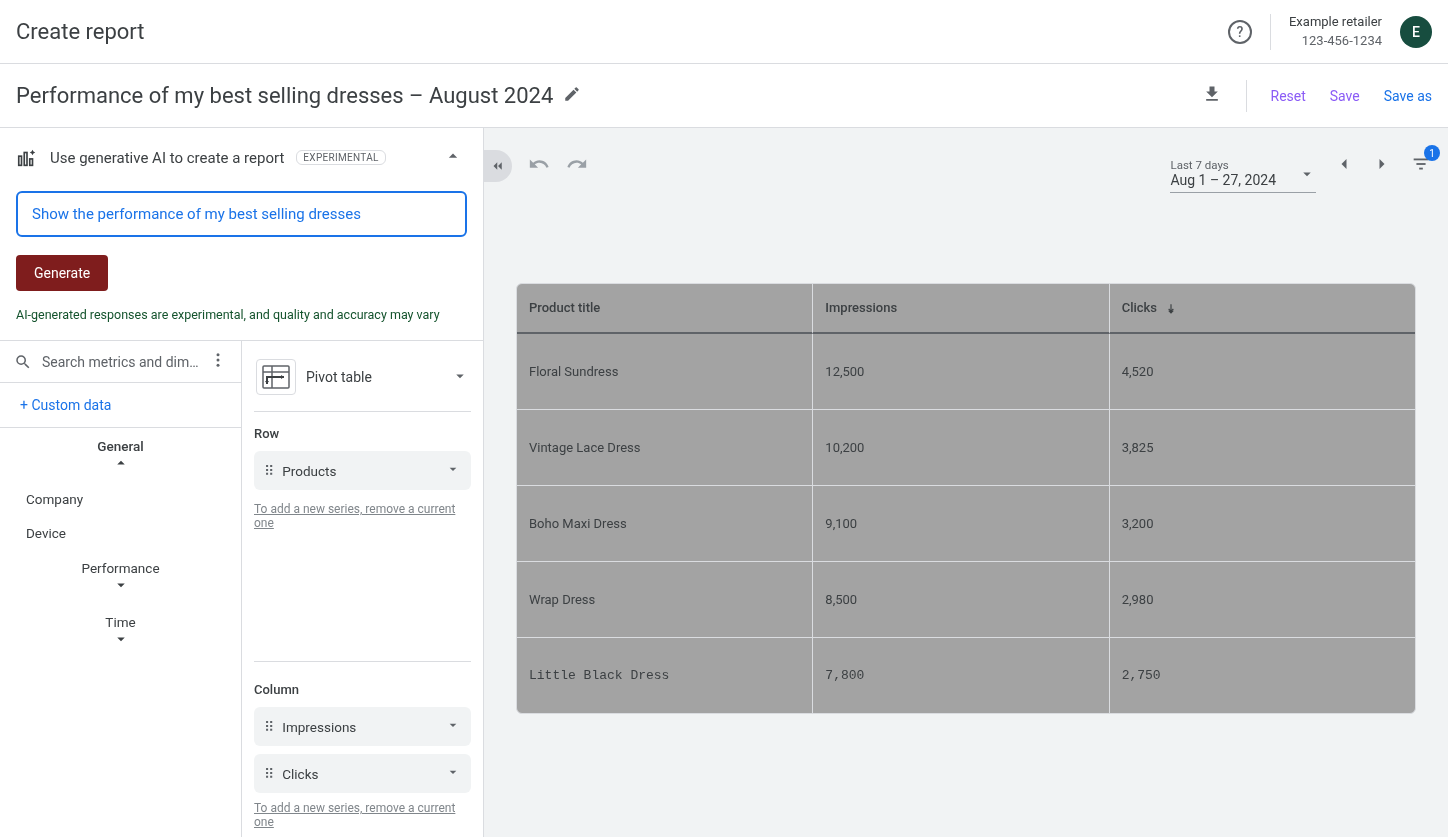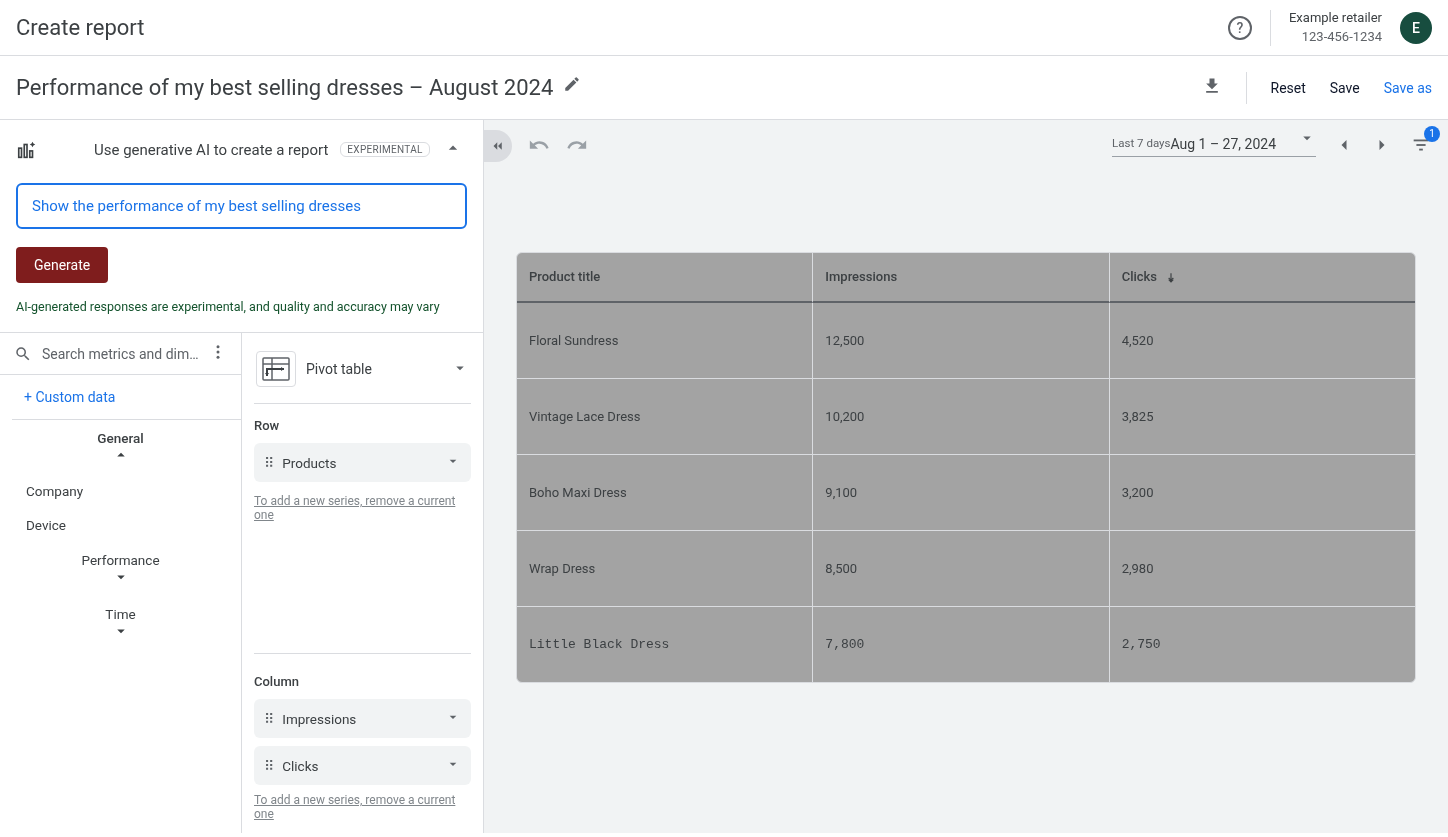--- a/index.html
+++ b/index.html
@@ -1,67 +1,67 @@
 <!DOCTYPE html>
 <html><head>
 <meta charset="utf-8">
 <style>
 * { box-sizing: border-box; margin: 0; padding: 0; }
 body { font-family: 'Google Sans', Roboto, Arial, sans-serif; color: #3c4043; background: #fff; font-size: 14px; }
 
 
-.top-header { display: flex; align-items: center; justify-content: space-between; padding: 7px 16px; border-bottom: 1px solid #dadce0; height: 56px; }
+.top-header { display: flex; align-items: center; justify-content: space-between; padding: 7px 16px; border-bottom: 1px solid #dadce0; height: 64px; }
 .top-header h1 { font-size: 22px; font-weight: 400; color: #3c4043; }
 .top-right { display: flex; align-items: center; gap: 18px; }
 .help-icon { width: 24px; height: 24px; border: 2px solid #5f6368; border-radius: 50%; display: flex; align-items: center; justify-content: center; color: #5f6368; font-size: 14px; font-weight: 500; cursor: pointer; }
 .vsep { width: 1px; height: 36px; background: #dadce0; }
 .account { text-align: right; font-size: 13px; line-height: 1.4; }
 .account .name { color: #3c4043; }
 .account .id { color: #5f6368; }
 .avatar { width: 32px; height: 32px; border-radius: 50%; background: #174d3f; color: #fff; display: flex; align-items: center; justify-content: center; font-size: 14px; font-weight: 500; }
 
 
 .title-bar { display: flex; align-items: center; justify-content: space-between; padding: 14px 16px; border-bottom: 1px solid #dadce0; height: 64px; }
-.title-left { display: flex; align-items: flex-start; gap: 10px; }
+.title-left { display: flex; align-items: center; gap: 10px; }
 .title-left h2 { font-size: 22px; font-weight: 400; color: #3c4043; }
 .pencil { color: #5f6368; cursor: pointer; }
 .title-right { display: flex; align-items: center; gap: 24px; }
 .download-icon { color: #5f6368; cursor: pointer; }
 .title-right .vsep2 { width: 1px; height: 32px; background: #dadce0; }
-.textbtn { color: #0f172a; cursor: pointer; font-size: 14px; }
+.textbtn { color: #8b5cf6; cursor: pointer; font-size: 14px; }
 .textbtn.primary { color: #1a73e8; }
 
 
 .main { display: flex; height: calc(100vh - 124px); }
 .left-panel { width: 484px; border-right: 1px solid #dadce0; display: flex; flex-direction: column; }
 .right-panel { flex: 1; background: #f1f3f4; display: flex; flex-direction: column; overflow: hidden; }
 
 
 .ai-section { padding: 14px 16px 18px; border-bottom: 1px solid #dadce0; }
 .ai-header { display: flex; align-items: center; justify-content: space-between; }
 .ai-header-left { display: flex; align-items: center; gap: 12px; }
 .ai-icon { width: 22px; height: 22px; display: flex; align-items: center; justify-content: center; color: #3c4043; }
-.ai-title { font-size: 15px; color: #3c4043; margin-left: 44px; }
+.ai-title { font-size: 15px; color: #3c4043; }
 .exp-badge { border: 1px solid #dadce0; padding: 1px 6px; font-size: 10px; color: #5f6368; border-radius: 6px; letter-spacing: 0.3px; }
 .collapse-icon { color: #5f6368; cursor: pointer; padding: 4px; }
 .ai-input { margin-top: 18px; width: 100%; border: 2px solid #1a73e8; border-radius: 6px; padding: 12px 14px; font-size: 15px; color: #1a73e8; outline: none; font-family: inherit; }
 .generate-btn { margin-top: 18px; background: #7f1d1d; color: #fff; border: none; border-radius: 4px; padding: 10px 18px; font-size: 14px; cursor: pointer; font-family: inherit; }
 .ai-disclaimer { margin-top: 16px; font-size: 12.5px; color: #14532d; }
 
 
 .lower { display: flex; flex: 1; overflow: hidden; }
 .metrics-panel { width: 242px; border-right: 1px solid #dadce0; display: flex; flex-direction: column; }
 .config-panel { flex: 1; padding: 12px; display: flex; flex-direction: column; }
 
 .search-row { display: flex; align-items: center; padding: 10px 14px; gap: 10px; border-bottom: 1px solid #dadce0; }
 .search-row svg { color: #5f6368; }
 .search-text { flex: 1; color: #5f6368; font-size: 14px; white-space: nowrap; overflow: hidden; text-overflow: ellipsis; }
 .more-icon { color: #5f6368; cursor: pointer; }
 
-.custom-data { padding: 14px 12px; color: #1a73e8; font-size: 14px; cursor: pointer; border-bottom: 1px solid #dadce0; margin-left: 12px; }
+.custom-data { padding: 14px 20px; color: #1a73e8; font-size: 14px; cursor: pointer; border-bottom: 1px solid #dadce0; }
 
 .cat { padding: 10px 14px; display: flex; justify-content: space-between; align-items: center; cursor: pointer; font-size: 13.5px; color: #3c4043; flex-direction: column; }
 .cat.bold { font-weight: 500; }
 .subitem { padding: 9px 14px 9px 26px; font-size: 13.5px; color: #3c4043; cursor: pointer; }
 
 
 .vis-row { display: flex; align-items: center; gap: 10px; padding: 6px 2px 16px; border-bottom: 1px solid #dadce0; }
 .vis-icon { width: 40px; height: 36px; border: 1px solid #dadce0; border-radius: 4px; display: flex; align-items: center; justify-content: center; }
 .vis-name { flex: 1; font-size: 14px; color: #3c4043; }
 .vis-drop { color: #5f6368; }
@@ -73,21 +73,21 @@
 .hint { font-size: 12px; color: #80868b; margin-top: 4px; text-decoration: underline; }
 .config-spacer { flex: 1; }
 .col-section { border-top: 1px solid #dadce0; padding-top: 6px; }
 
 
 .canvas-toolbar { display: flex; align-items: center; justify-content: space-between; padding: 10px 16px 10px 0; }
 .tb-left { display: flex; align-items: center; gap: 16px; }
 .collapse-tab { background: #dadce0; border-radius: 0 16px 16px 0; width: 28px; height: 32px; display: flex; align-items: center; justify-content: center; color: #5f6368; cursor: pointer; }
 .undo, .redo { color: #9aa0a6; cursor: pointer; }
 .tb-right { display: flex; align-items: center; gap: 18px; }
-.date-range { display: flex; border-bottom: 1px solid #9aa0a6; padding-bottom: 4px; padding-right: 40px; position: relative; }
+.date-range { display: flex; flex-direction: column; border-bottom: 1px solid #9aa0a6; padding-bottom: 4px; padding-right: 40px; position: relative; margin-top: 20px; }
 .date-label { font-size: 11.5px; color: #5f6368; }
 .date-value { font-size: 14px; color: #3c4043; }
 .date-drop { position: absolute; right: 0; bottom: 6px; color: #5f6368; }
 .nav-arrows { display: flex; gap: 18px; color: #5f6368; }
 .nav-arrows span { cursor: pointer; }
 .filter-wrap { position: relative; cursor: pointer; }
 .filter-icon { color: #5f6368; }
 .badge { position: absolute; top: -8px; right: -8px; width: 16px; height: 16px; background: #1a73e8; color: #fff; border-radius: 50%; font-size: 10px; display: flex; align-items: center; justify-content: center; }
 
 

